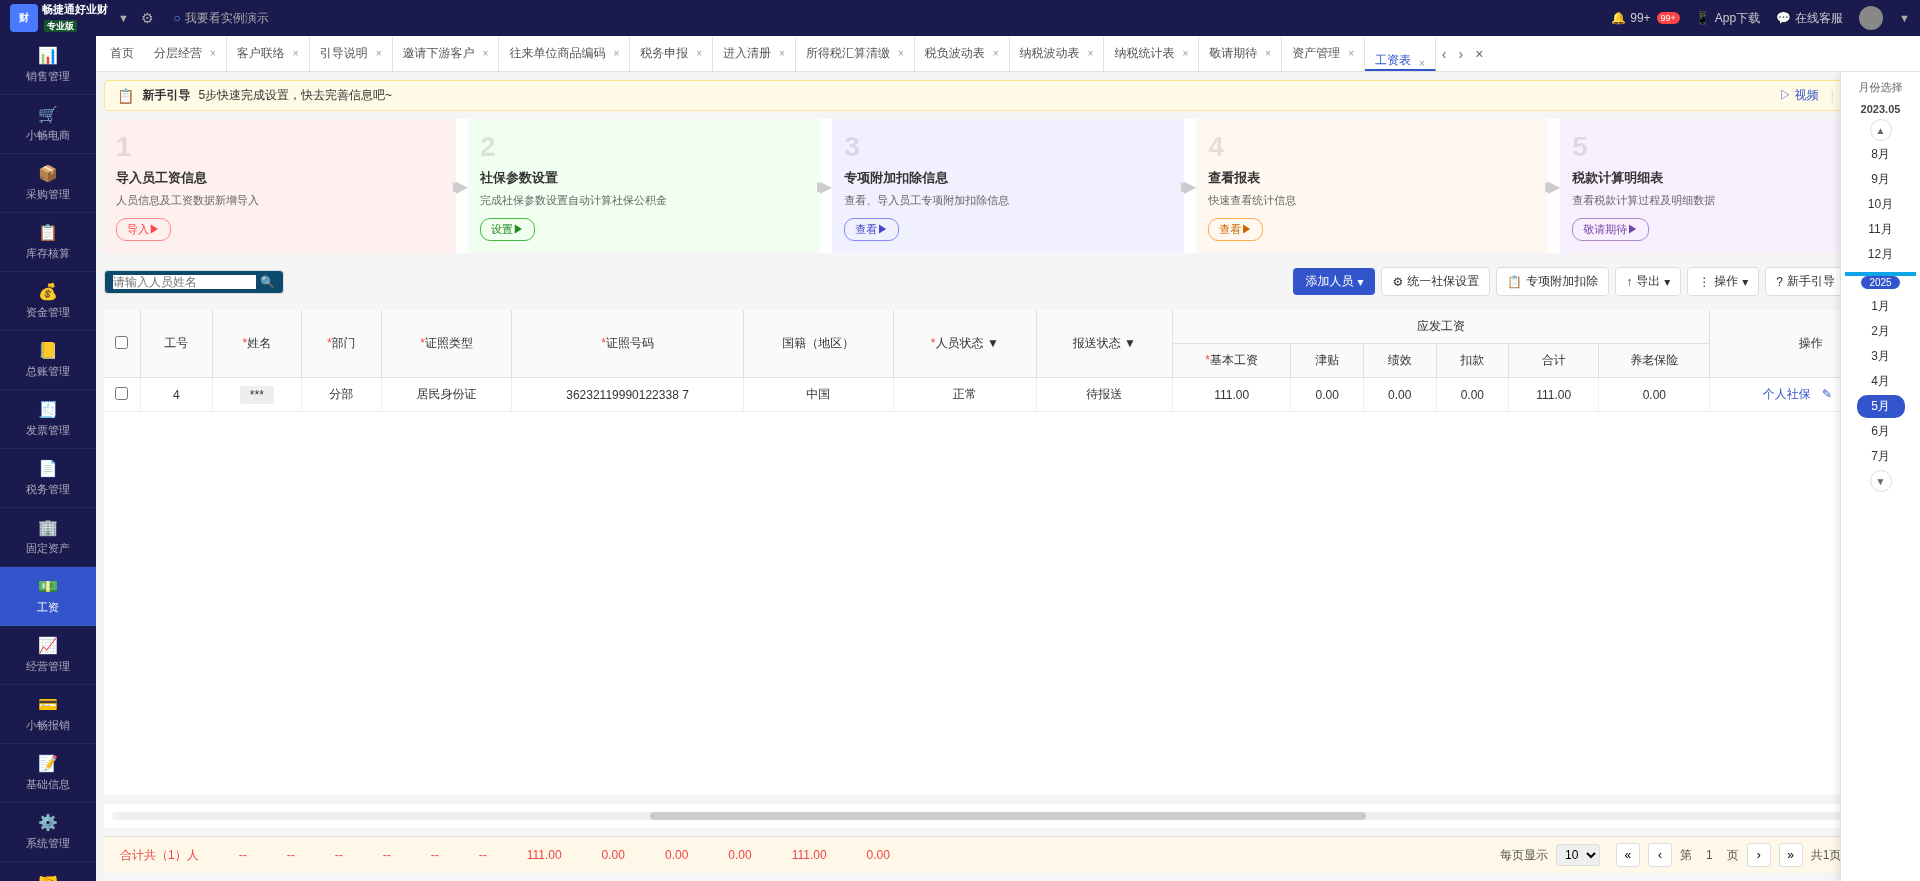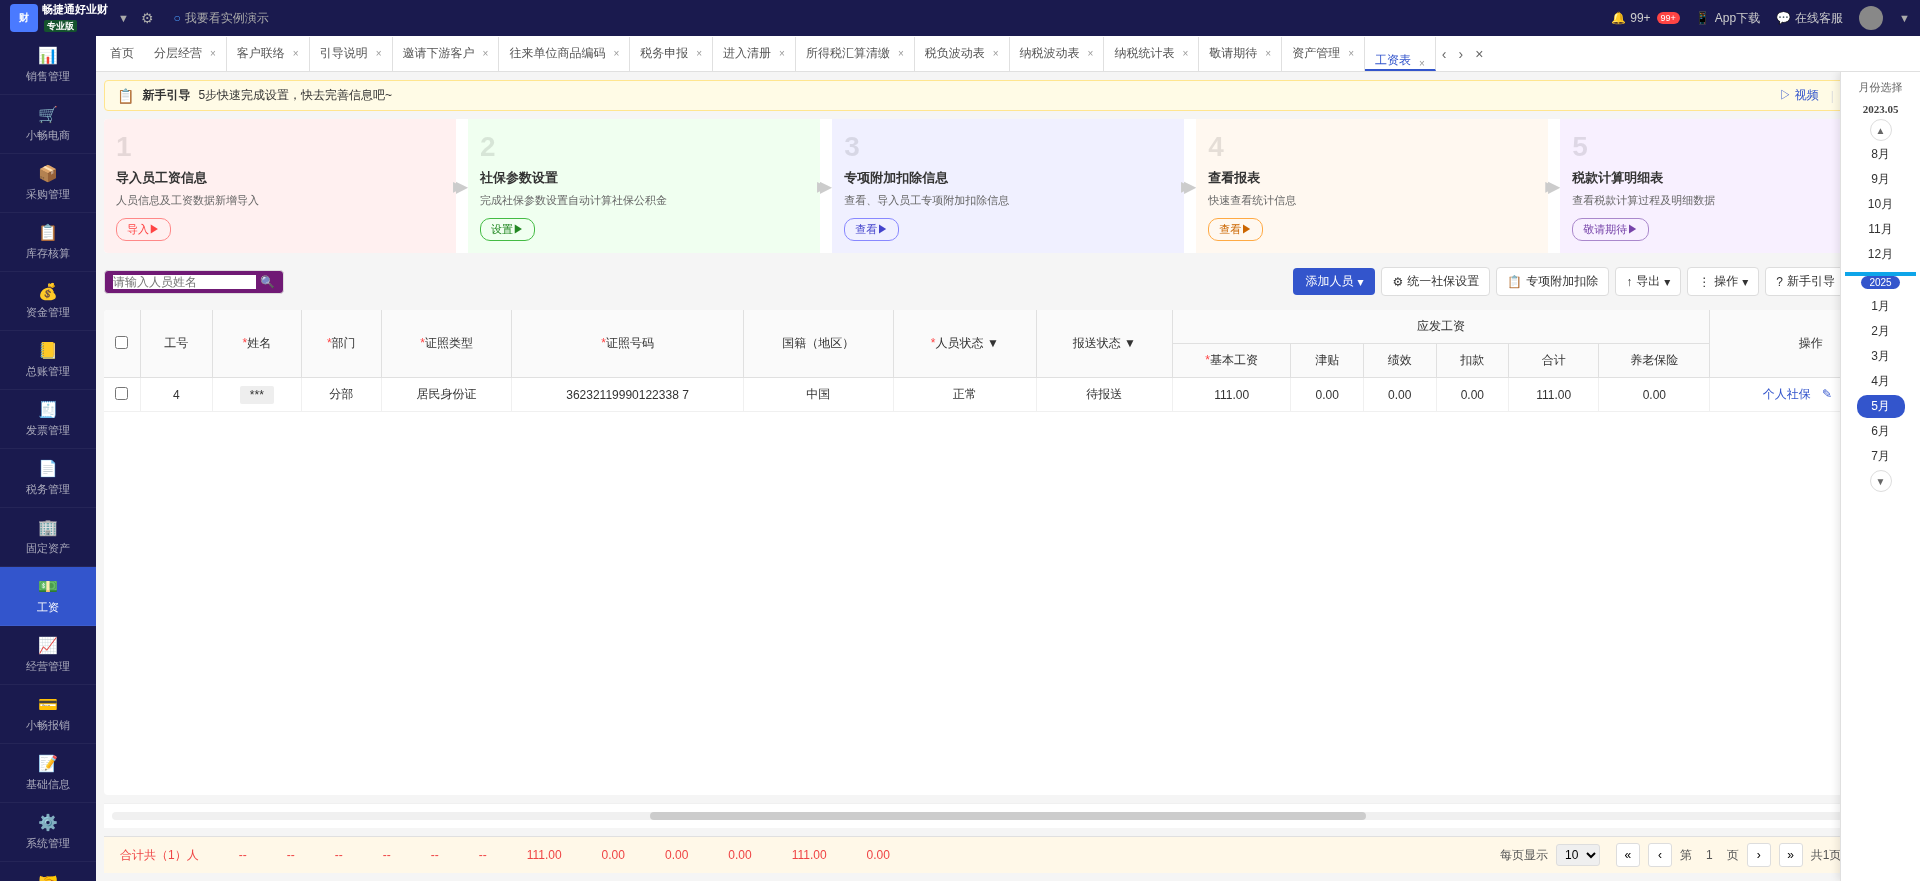--- a/index.html
+++ b/index.html
@@ -57,21 +57,21 @@
     .step-btn { align-self: flex-start; margin-top: 4px; padding: 3px 10px; border-radius: 10px; border: 1px solid; font-size: 11px; cursor: pointer; background: transparent; }
     .step-1 .step-btn { border-color: #ff8888; color: #ff4444; }
     .step-2 .step-btn { border-color: #44bb44; color: #228822; }
     .step-3 .step-btn { border-color: #8888ff; color: #4444cc; }
     .step-4 .step-btn { border-color: #ffaa44; color: #cc6600; }
     .step-5 .step-btn { border-color: #aa88cc; color: #7744aa; }
 
     
     .toolbar { display: flex; align-items: center; gap: 8px; padding: 6px 0; flex-wrap: wrap; }
     .toolbar-left { display: flex; align-items: center; gap: 8px; flex: 1; }
-    .search-input { border: 1px solid #ddd; border-radius: 4px; padding: 4px 8px; font-size: 12px; width: 180px; display: flex; align-items: center; gap: 4px; background: #701a75; }
+    .search-input { border: 1px solid #ddd; border-radius: 4px; padding: 4px 8px; font-size: 12px; width: 180px; display: flex; align-items: center; gap: 4px; background: #0c4a6e; }
     .search-input input { border: none; outline: none; font-size: 12px; flex: 1; }
     .btn-primary { background: #3355cc; color: #fff; border: none; border-radius: 4px; padding: 5px 12px; font-size: 12px; cursor: pointer; display: flex; align-items: center; gap: 4px; }
     .btn-default { background: #fff; color: #333; border: 1px solid #ddd; border-radius: 4px; padding: 5px 10px; font-size: 12px; cursor: pointer; display: flex; align-items: center; gap: 4px; }
     .toolbar-right { display: flex; align-items: center; gap: 6px; }
 
     
     .table-container { background: #fff; border-radius: 4px; overflow: auto; flex: 1; }
     table { width: 100%; border-collapse: collapse; min-width: 1400px; }
     thead tr { background: #fafafa; }
     th { padding: 8px 10px; text-align: center; border-bottom: 1px solid #e0e0e0; border-right: 1px solid #e0e0e0; font-weight: normal; color: #333; font-size: 12px; white-space: nowrap; }
@@ -85,21 +85,21 @@
     
     .table-footer { background: #fff8e8; padding: 6px 16px; display: flex; align-items: center; justify-content: space-between; border-top: 1px solid #e0e0e0; flex-shrink: 0; }
     .footer-summary { font-size: 12px; color: #ef4444; display: flex; gap: 40px; align-items: center; }
     .footer-pagination { display: flex; align-items: center; gap: 8px; font-size: 12px; color: #555; }
     .page-btn { width: 24px; height: 24px; border: 1px solid #ddd; border-radius: 3px; background: #fff; cursor: pointer; display: flex; align-items: center; justify-content: center; font-size: 12px; }
     .page-size-select { border: 1px solid #ddd; border-radius: 3px; padding: 2px 4px; font-size: 12px; }
 
     
     .month-panel { position: absolute; right: 0; top: 0; width: 80px; background: #fff; border-left: 1px solid #e0e0e0; height: 100%; display: flex; flex-direction: column; align-items: center; padding: 8px 4px; gap: 2px; z-index: 10; box-shadow: -2px 0 8px rgba(0,0,0,0.1); }
     .month-panel-title { font-size: 11px; color: #666; margin-bottom: 4px; text-align: center; writing-mode: horizontal-tb; }
-    .year-label { font-size: 11px; color: #444; font-weight: bold; margin: 2px 6px; font-family: Liberation Serif, serif; }
+    .year-label { font-size: 11px; color: #444; font-weight: bold; margin: 2px 6px; }
     .month-nav { width: 22px; height: 22px; border: 1px solid #ddd; border-radius: 50%; background: #fff; cursor: pointer; display: flex; align-items: center; justify-content: center; font-size: 10px; color: #666; }
     .month-item { width: 48px; padding: 3px 6px; text-align: center; cursor: pointer; border-radius: 3px; font-size: 12px; color: #333; }
     .month-item.active { background: #3355cc; color: #fff; border-radius: 10px; }
 
     .scrollbar-track { height: 8px; background: #f0f0f0; border-radius: 4px; margin: 4px 0; }
     .scrollbar-thumb { height: 8px; background: #ccc; border-radius: 4px; width: 40%; margin: 0 auto; }
 
     .home-tab { color: #555; padding: 0 10px; height: 34px; display: flex; align-items: center; cursor: pointer; flex-shrink: 0; }
   </style>
 </head>

